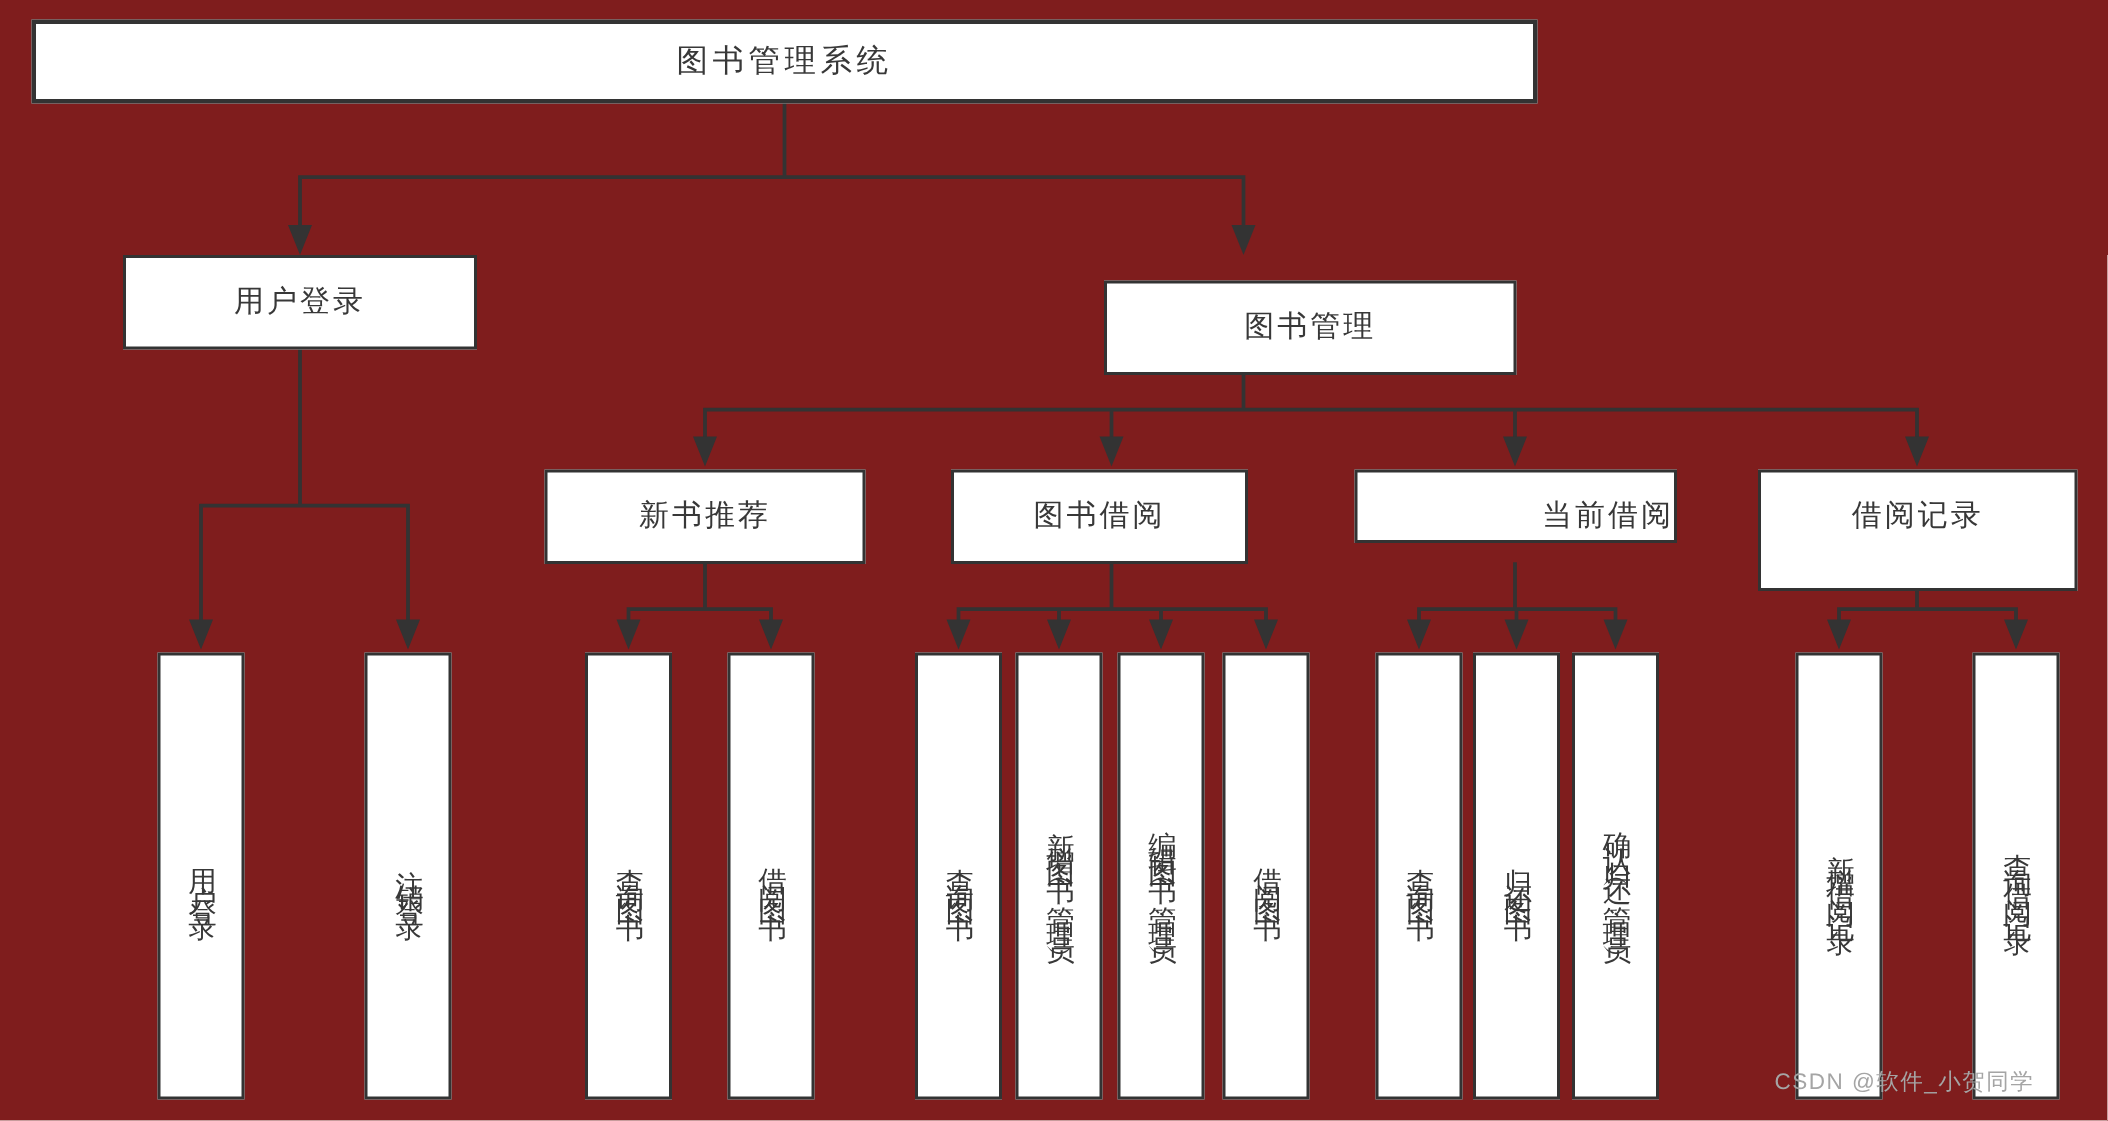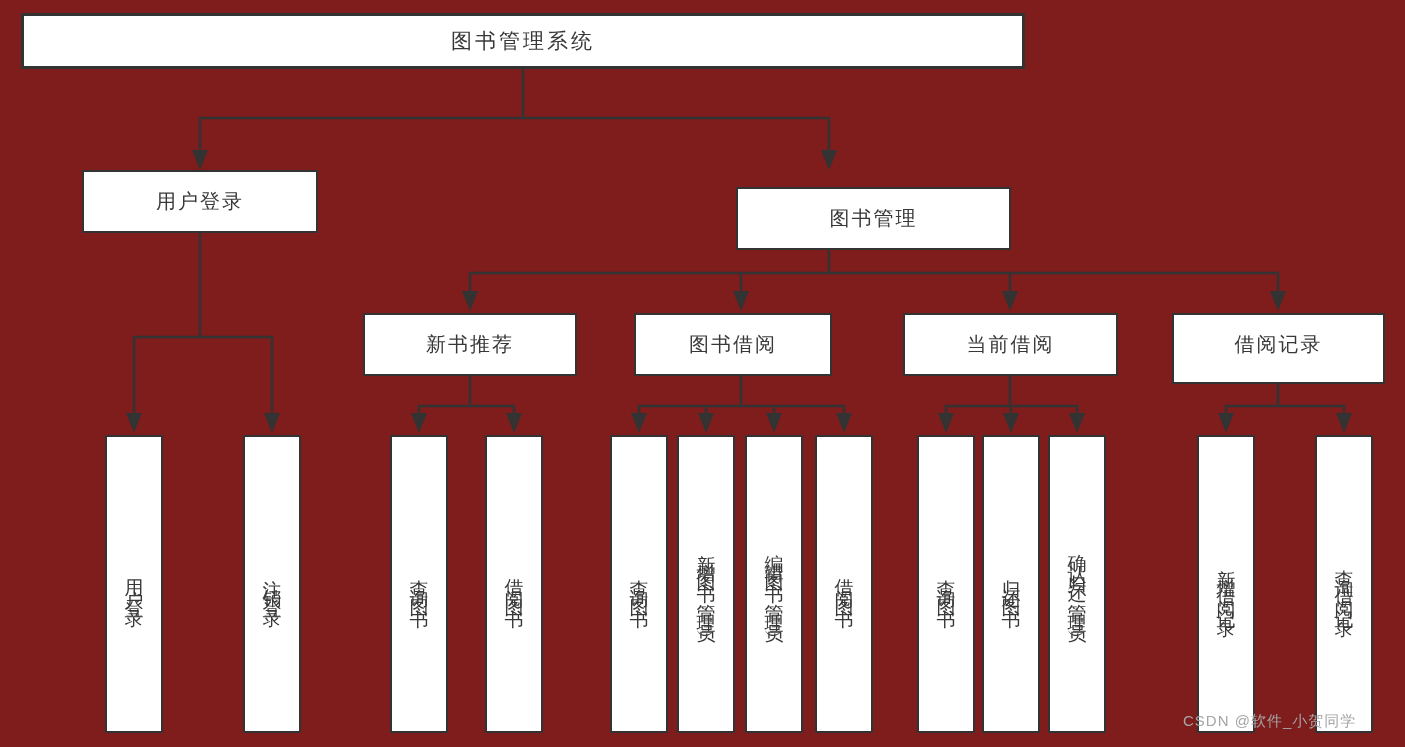--- a/index.html
+++ b/index.html
@@ -117,22 +117,22 @@
     </g>
   </svg>
 
   <div class="node root" style="left:21px; top:13px; width:1004px; height:56px;">图书管理系统</div>
 
   <div class="node branch" style="left:82px; top:170px; width:236px; height:63px;">用户登录</div>
   <div class="node branch" style="left:712px; top:187px; width:275px; height:63px;margin-left:24px;">图书管理</div>
 
   <div class="node branch" style="left:363px; top:313px; width:214px; height:63px;text-align:center;">新书推荐</div>
   <div class="node branch" style="left:634px; top:313px; width:198px; height:63px;">图书借阅</div>
-  <div class="node branch" style="left:903px; top:313px; width:215px; height:63px;">当前借阅</div>
-  <div class="node branch" style="left:1172px; top:313px; width:213px; height:71px;">借阅记录</div>
+  <div class="node branch" style="left:903px; top:313px; width:215px; height:49px;text-align:right;">当前借阅</div>
+  <div class="node branch" style="left:1172px; top:313px; width:213px; height:81px;">借阅记录</div>
 
   <div class="node leaf" style="left:105px;">用户登录</div>
   <div class="node leaf" style="left:243px;">注销登录</div>
   <div class="node leaf" style="left:390px;">查询图书</div>
   <div class="node leaf" style="left:485px;">借阅图书</div>
   <div class="node leaf" style="left:610px;">查询图书</div>
   <div class="node leaf" style="left:677px;">新增图书（管理员）</div>
   <div class="node leaf" style="left:745px;">编辑图书（管理员）</div>
   <div class="node leaf" style="left:815px;">借阅图书</div>
   <div class="node leaf" style="left:917px;">查询图书</div>

